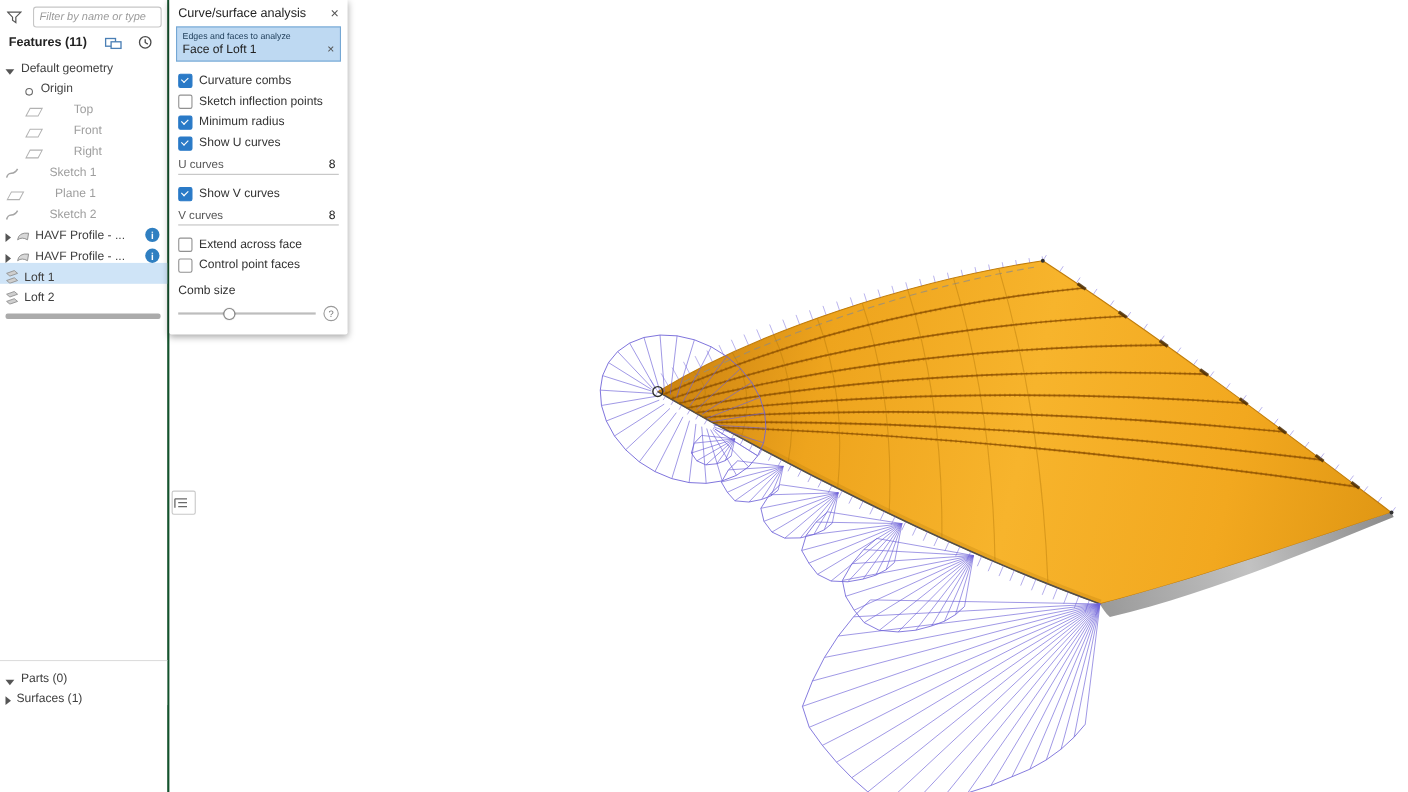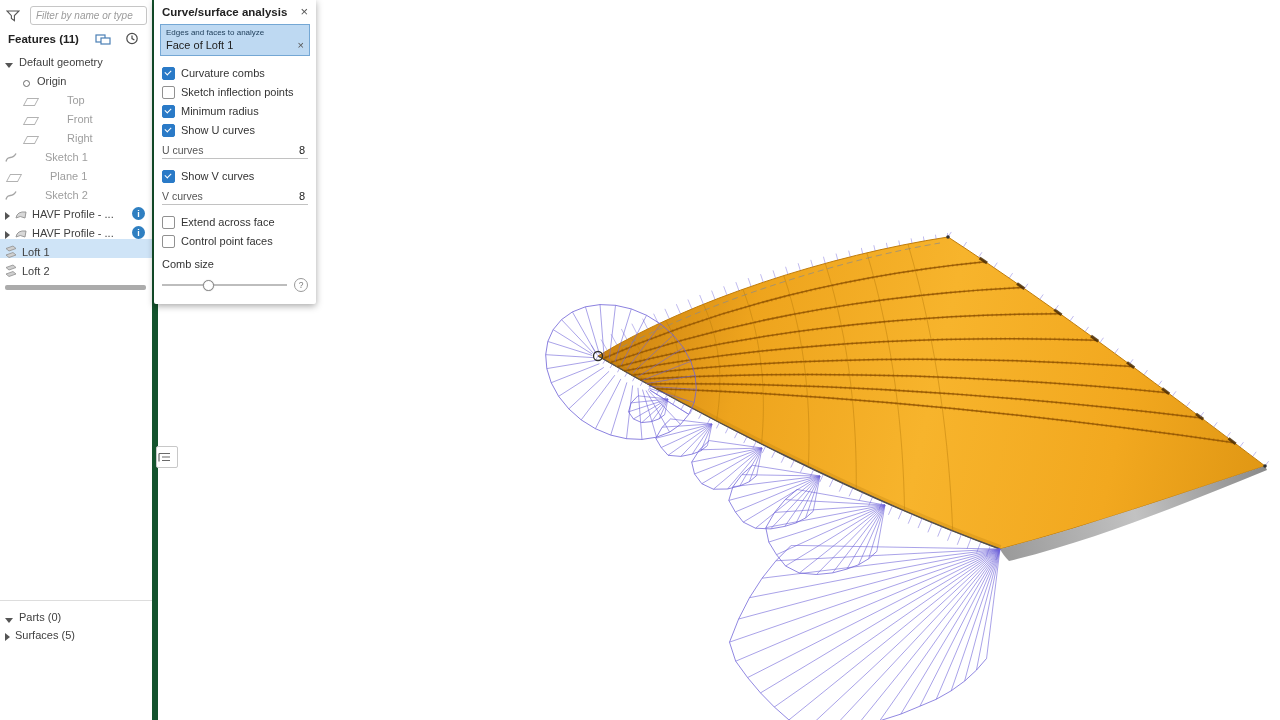--- a/index.html
+++ b/index.html
@@ -1,21 +1,21 @@
 <!DOCTYPE html>
 <html><head>
 <meta charset="utf-8">
 <style>
   html,body{margin:0;padding:0;background:#fff;}
   #app{position:relative;width:1280px;height:720px;overflow:hidden;background:#fff;
        font-family:"Liberation Sans",sans-serif;-webkit-user-select:none;user-select:none;}
 
   
   .left-panel{position:absolute;left:0;top:0;width:152px;height:720px;background:#fff;
-              border-right:6px solid #14532d;z-index:2;font-size:11px;color:#404040;}
+              border-right:2px solid #14532d;z-index:2;font-size:11px;color:#404040;}
   .filter-row{display:flex;align-items:center;padding:6px 5px 3px 6px;gap:5px;}
   .filter-input{flex:1;min-width:0;height:15px;border:1px solid #c6c6c6;border-radius:3px;
                 font-size:10px;font-style:italic;color:#444;padding:1px 5px;outline:none;
                 font-family:"Liberation Sans",sans-serif;}
   .filter-input::placeholder{color:#9b9b9b;font-style:italic;}
   .features-row{display:flex;align-items:center;padding:4px 8px 4px 8px;gap:9px;}
   .features-title{font-weight:bold;font-size:11.5px;color:#222;flex:1;}
 
   .tree-row{height:19px;display:flex;align-items:flex-end;padding-left:5px;color:#404040;cursor:default;}
   .tree-row.dim{color:#9e9e9e;gap:23px;}
@@ -35,21 +35,21 @@
              align-items:center;justify-content:center;flex:none;}
   .info-icon::after{content:"i";}
   .rollback-bar{height:5px;background:#ababab;border-radius:2px;margin:8px 6px 0 5px;cursor:row-resize;}
   .panel-bottom{position:absolute;top:600px;left:0;right:0;border-top:1px solid #ddd;padding-top:4px;background:#fff;}
   .panel-bottom .tree-row{height:18px;}
 
   
   .dialog{position:absolute;left:154px;top:0;width:162px;background:#fff;z-index:5;
           box-shadow:0 2px 7px rgba(0,0,0,0.35);border-radius:0 0 2px 2px;padding-bottom:2px;}
   .dlg-title-row{display:flex;align-items:center;padding:6px 8px 4px;}
-  .dlg-title{font-size:11.5px;font-weight:bold;color:#222;flex:1;}
+  .dlg-title{font-size:11.5px;font-weight:normal;color:#222;flex:1;}
   .dlg-close{font-size:13px;color:#555;line-height:10px;cursor:pointer;}
   .sel-box{margin:2px 6px 9px;background:#bed9f2;border:1px solid #74a7d4;padding:3px 5px 4px;}
   .sel-label{font-size:8px;color:#23425e;display:block;}
   .sel-row{display:flex;align-items:center;margin-top:2px;}
   .sel-value{font-size:11px;color:#222;flex:1;}
   .sel-remove{font-size:11px;color:#555;cursor:pointer;}
   .check-row{display:flex;align-items:center;margin:3px 8px;height:16px;}
   .checkbox{width:11px;height:11px;border:1px solid #919191;border-radius:2px;background:#fff;
             position:relative;flex:none;cursor:pointer;}
   .checkbox.checked{background:#2a7ac7;border-color:#2a7ac7;}
@@ -455,21 +455,21 @@
 
     <div class="rollback-bar"></div>
 
     <div class="panel-bottom">
       <div class="tree-row">
         <span class="tri-down"></span>
         <span class="lbl">Parts (0)</span>
       </div>
       <div class="tree-row">
         <span class="tri-right"></span>
-        <span class="lbl">Surfaces (5)</span>
+        <span class="lbl">Surfaces (1)</span>
       </div>
     </div>
   </div>
 
   <div class="dialog">
     <div class="dlg-title-row">
       <span class="dlg-title">Curve/surface analysis</span>
       <span class="dlg-close">×</span>
     </div>
 

